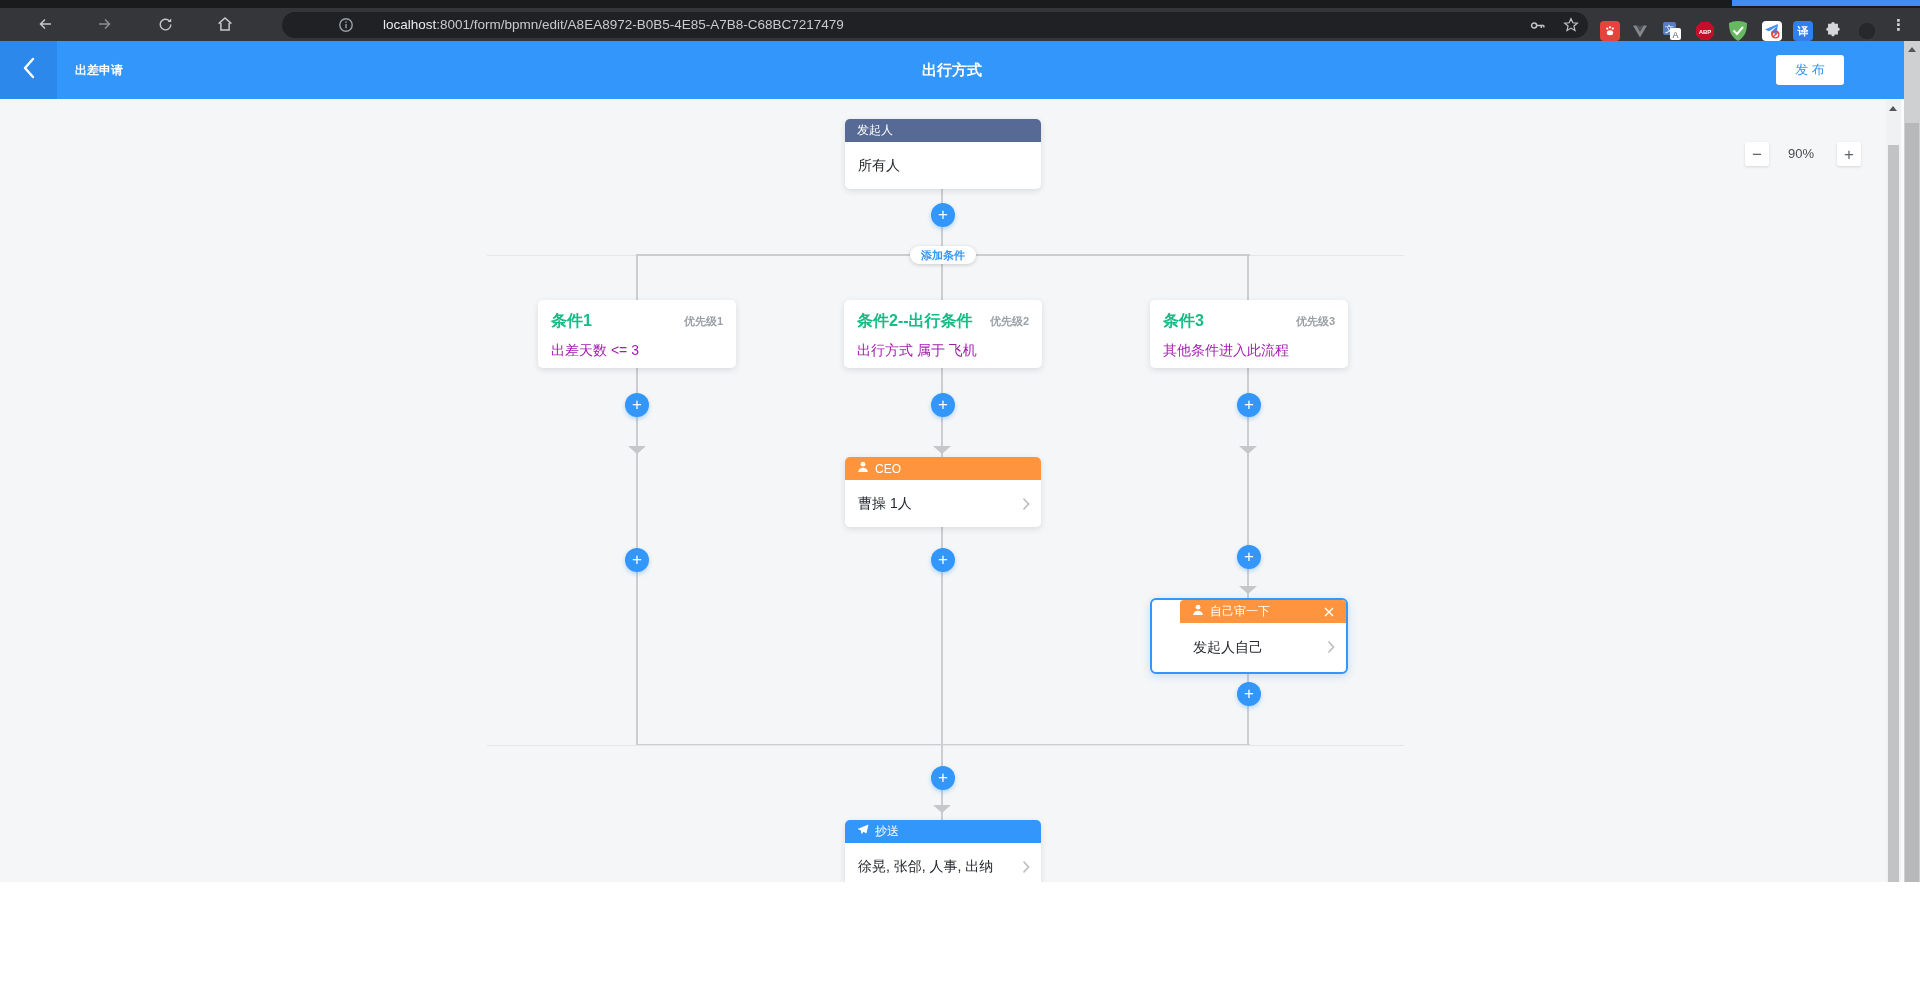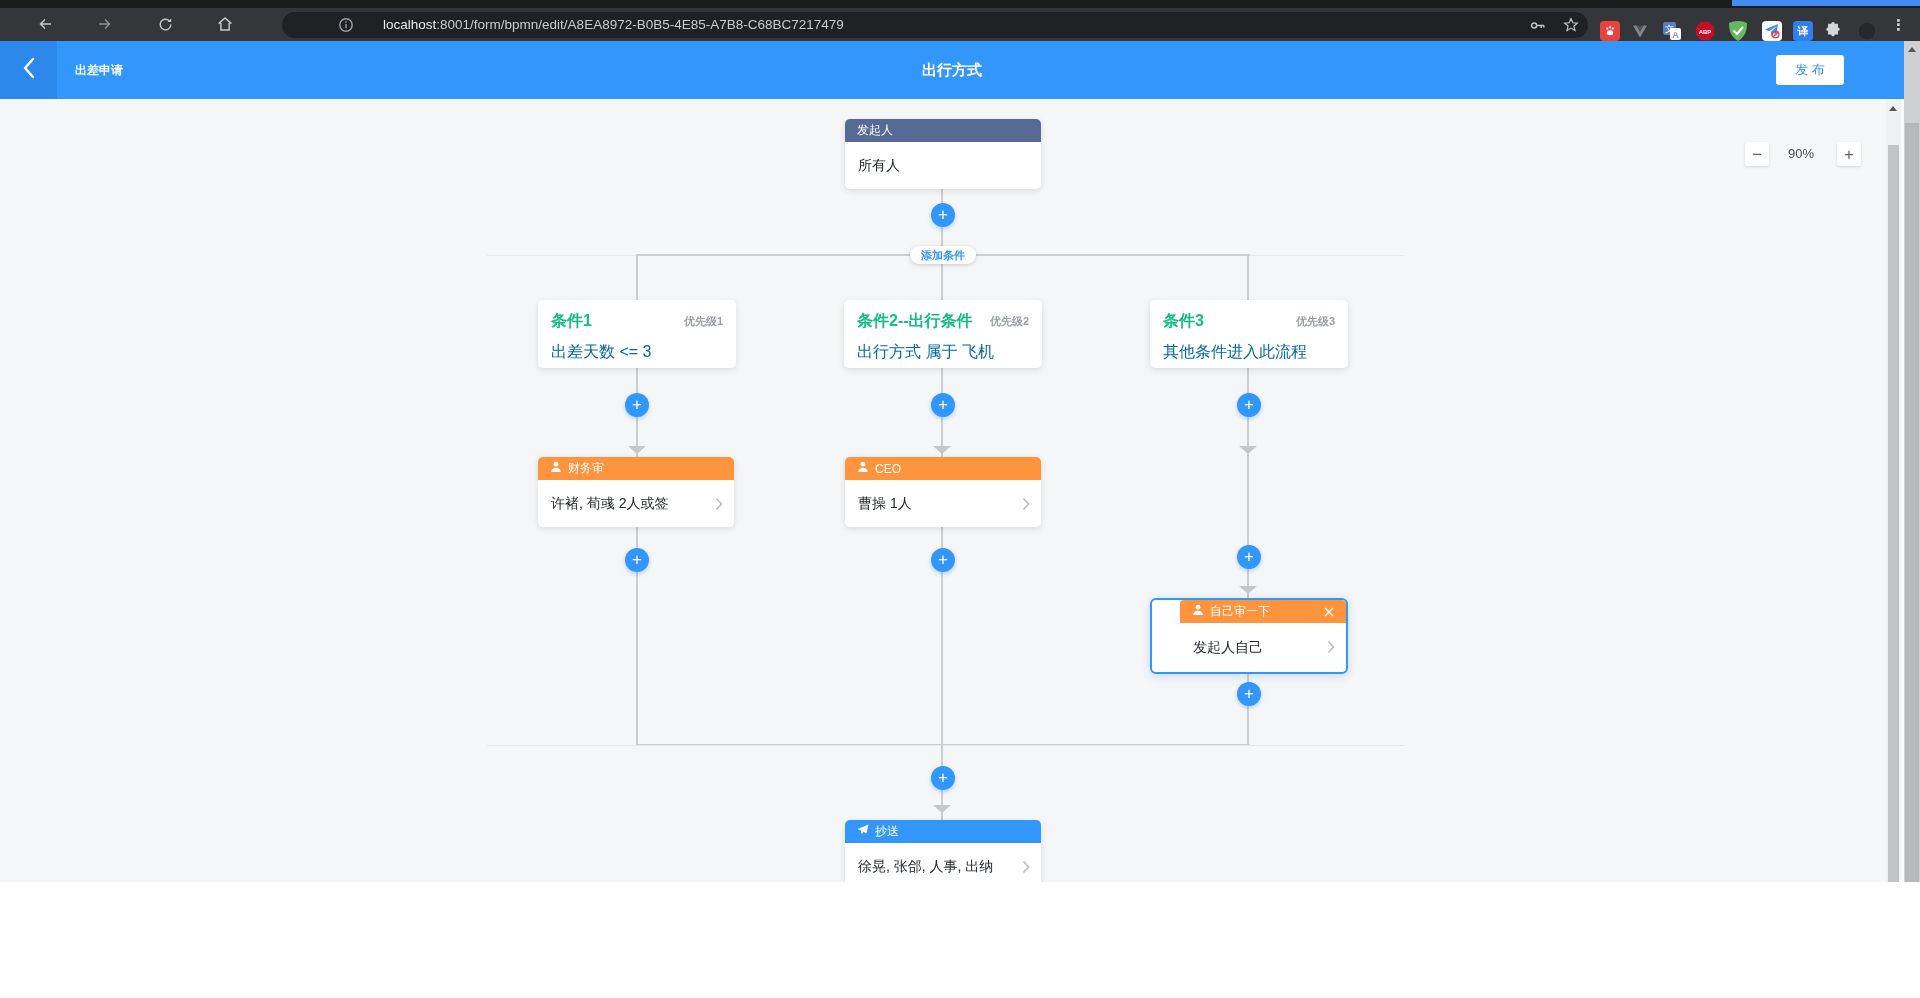--- a/index.html
+++ b/index.html
@@ -50,21 +50,21 @@
   .hdr-approver { background:#ff943e; }
   .hdr-cc { background:#3296fa; }
   .node-selected { border:2px solid #3296fa; border-radius:6px; box-shadow:0 2px 8px rgba(50,150,250,.25);padding-left:28px; }
   .node-selected .node-header { border-radius:4px 4px 0 0; }
   .close-x { margin-left:auto; display:flex; align-items:center; cursor:pointer; }
 
   .cond-node { position:absolute; width:198px; height:68px; background:#fff; border-radius:5px; box-shadow:0 2px 6px rgba(10,30,60,.12); z-index:3; padding:11px 13px; cursor:pointer; }
   .cond-top { display:flex; justify-content:space-between; align-items:center; }
   .cond-title { color:#15bc83; font-size:16px; font-weight:bold; }
   .cond-priority { color:#9aa0a6; font-size:11px;font-weight:bold; }
-  .cond-content { margin-top:10px; font-size:16px; color:#0369a1; }
+  .cond-content { margin-top:10px; font-size:14px; color:#a21caf; }
 
   .add-cond-pill { position:absolute; left:910px; top:147px; width:66px; height:18px; background:#fff; border:none; border-radius:9px; color:#3296fa; font-size:11px; line-height:18px; text-align:center; z-index:4; cursor:pointer; box-shadow:0 1px 4px rgba(0,0,0,.18);font-weight:bold; }
 
   
   .zoom-btn { position:absolute; width:24px; height:24px; background:#fff; border:none; border-radius:2px; color:#5f6368; font-size:17px; line-height:23px; text-align:center; cursor:pointer; box-shadow:0 1px 3px rgba(0,0,0,.13); z-index:5; }
   .zoom-value { position:absolute; left:1771px; top:43px; width:60px; text-align:center; font-size:13px; color:#4a4d52; line-height:24px; z-index:5; }
 
   
   .in-sb-track { position:absolute; left:1886px; top:0; width:15px; height:899px; background:#f0f1f2; z-index:6; }
   .in-sb-thumb { position:absolute; left:2px; top:46px; width:11px; height:744px; background:#c1c3c5; }
@@ -227,35 +227,20 @@
 
     <div class="cond-node" style="left:538px; top:201px;">
       <div class="cond-top">
         <span class="cond-title">条件1</span>
         <span class="cond-priority">优先级1</span>
       </div>
       <div class="cond-content">出差天数 &lt;= 3</div>
     </div>
     <button class="plus-btn" style="left:625px; top:294px;">+</button>
     <span class="caret-down" style="left:628px; top:347px;"></span>
-    <div class="node" style="left:538px; top:358px;">
-      <div class="node-header hdr-approver">
-        <span><svg width="12" height="12" viewBox="0 0 12 12">
-              <circle cx="6" cy="3.2" r="2.4" fill="#fff"></circle>
-              <path d="M1.2 11c0-2.7 2.1-4.3 4.8-4.3s4.8 1.6 4.8 4.3z" fill="#fff"></path>
-            </svg></span>
-        <span>财务审</span>
-      </div>
-      <div class="node-body">
-        <span>许褚, 荀彧 2人或签</span>
-        <span class="node-chevron"><svg width="8" height="14" viewBox="0 0 8 14">
-              <path d="M1.5 1.5 6.5 7l-5 5.5" fill="none" stroke="#b9bcbf" stroke-width="1.6"></path>
-            </svg></span>
-      </div>
-    </div>
     <button class="plus-btn" style="left:625px; top:449px;">+</button>
 
     <div class="cond-node" style="left:844px; top:201px;">
       <div class="cond-top">
         <span class="cond-title">条件2--出行条件</span>
         <span class="cond-priority">优先级2</span>
       </div>
       <div class="cond-content">出行方式 属于 飞机</div>
     </div>
     <button class="plus-btn" style="left:931px; top:294px;">+</button>

